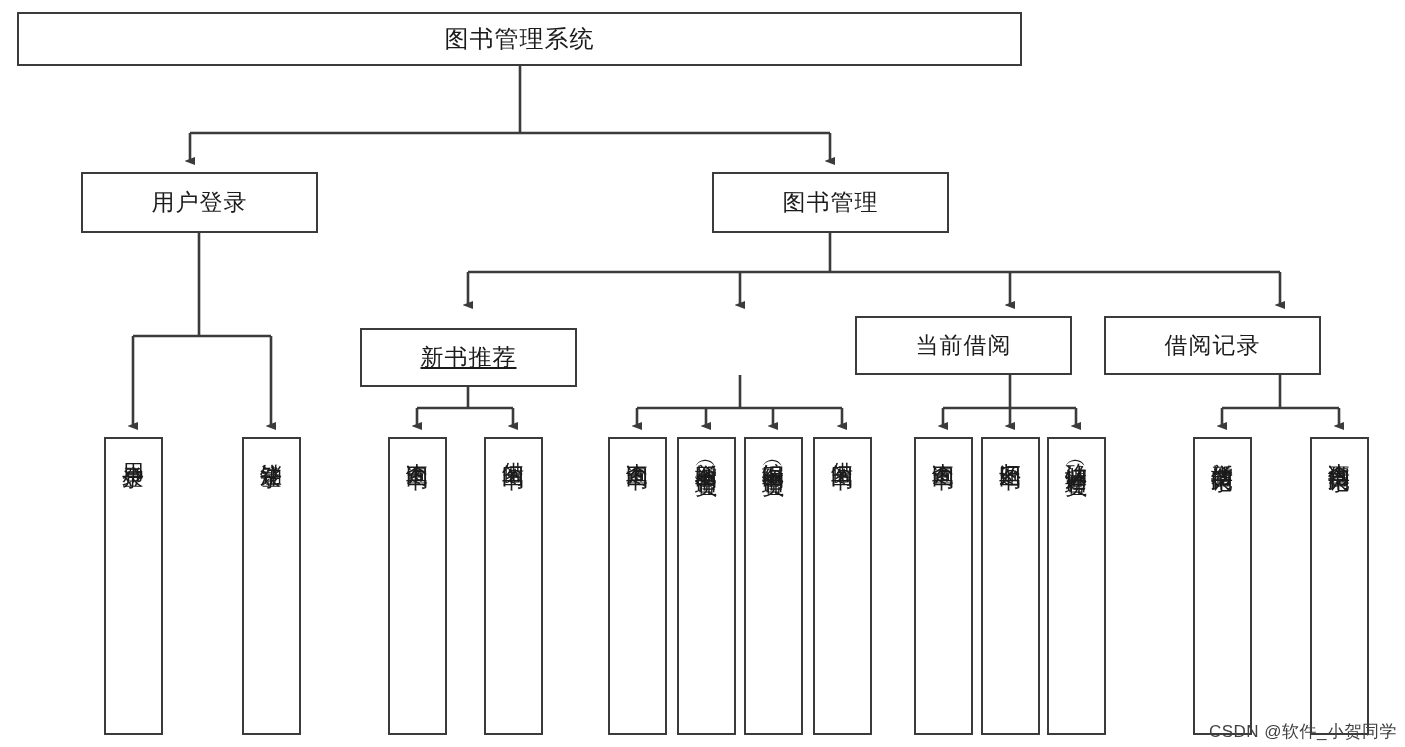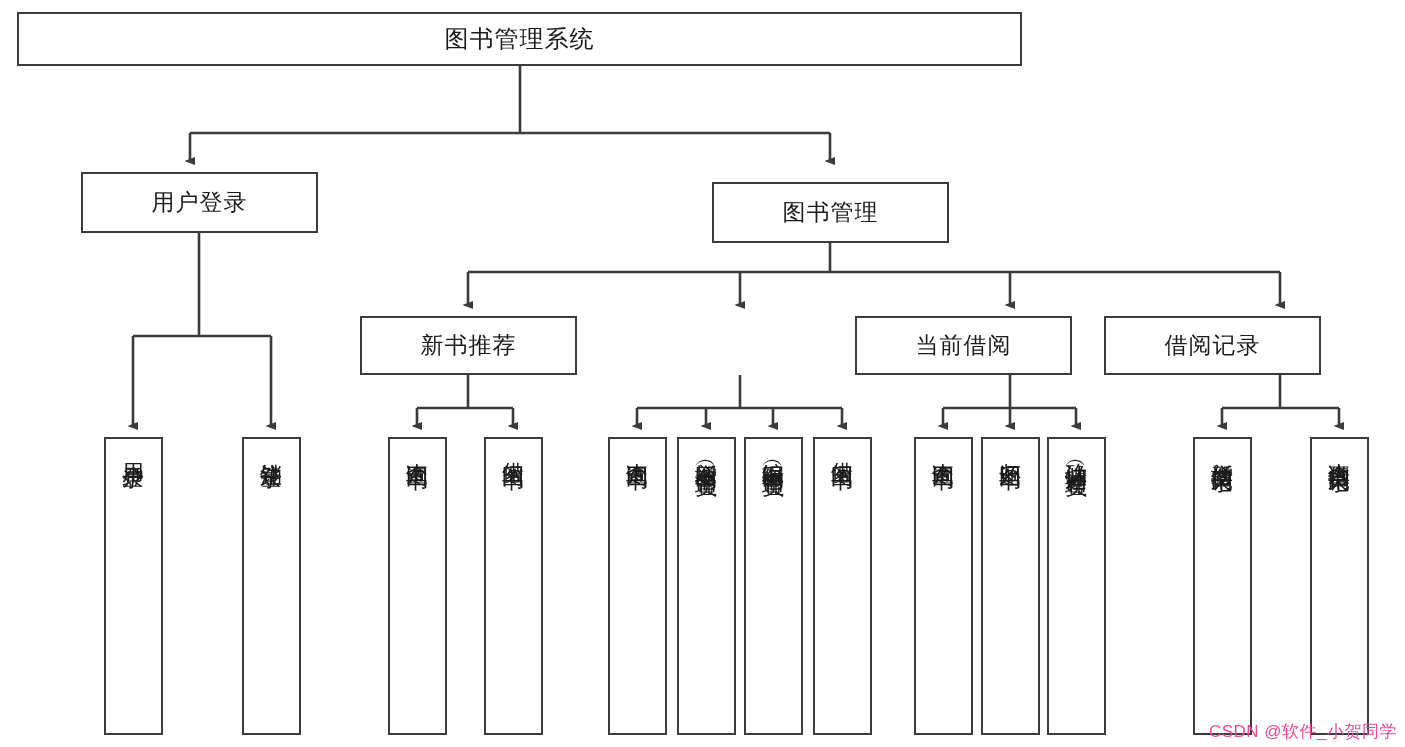--- a/index.html
+++ b/index.html
@@ -61,21 +61,21 @@
     top: 0;
     width: 1405px;
     height: 747px;
     pointer-events: none;
   }
   .watermark {
     position: absolute;
     right: 8px;
     bottom: 4px;
     font-size: 17px;
-    color: #ec4899;
+    color: #404040;
     white-space: nowrap;
     letter-spacing: 0.5px;
   }
 </style>
 </head>
 <body>
 
 <div id="canvas">
 
   <svg class="edges" viewBox="0 0 1405 747" width="1405" height="747" xmlns="http://www.w3.org/2000/svg">
@@ -128,25 +128,25 @@
     </g>
   </svg>
 
   <div class="node root horiz" style="left:17px; top:12px; width:1005px; height:54px;">
     <span class="label">图书管理系统</span>
   </div>
 
   <div class="node horiz" style="left:81px; top:172px; width:237px; height:61px;">
     <span class="label">用户登录</span>
   </div>
-  <div class="node horiz" style="left:712px; top:172px; width:237px; height:61px;margin-top:10px;">
+  <div class="node horiz" style="left:712px; top:172px; width:237px; height:61px;">
     <span class="label">图书管理</span>
   </div>
 
-  <div class="node horiz" style="left:360px; top:316px; width:217px; height:59px;">
+  <div class="node horiz" style="left:360px; top:328px; width:217px; height:59px;text-decoration:underline;">
     <span class="label">新书推荐</span>
   </div>
   <div class="node horiz" style="left:855px; top:316px; width:217px; height:59px;">
     <span class="label">当前借阅</span>
   </div>
   <div class="node horiz" style="left:1104px; top:316px; width:217px; height:59px;">
     <span class="label">借阅记录</span>
   </div>
 
   <div class="node vert" style="left:104px; top:437px; width:59px; height:298px;">

